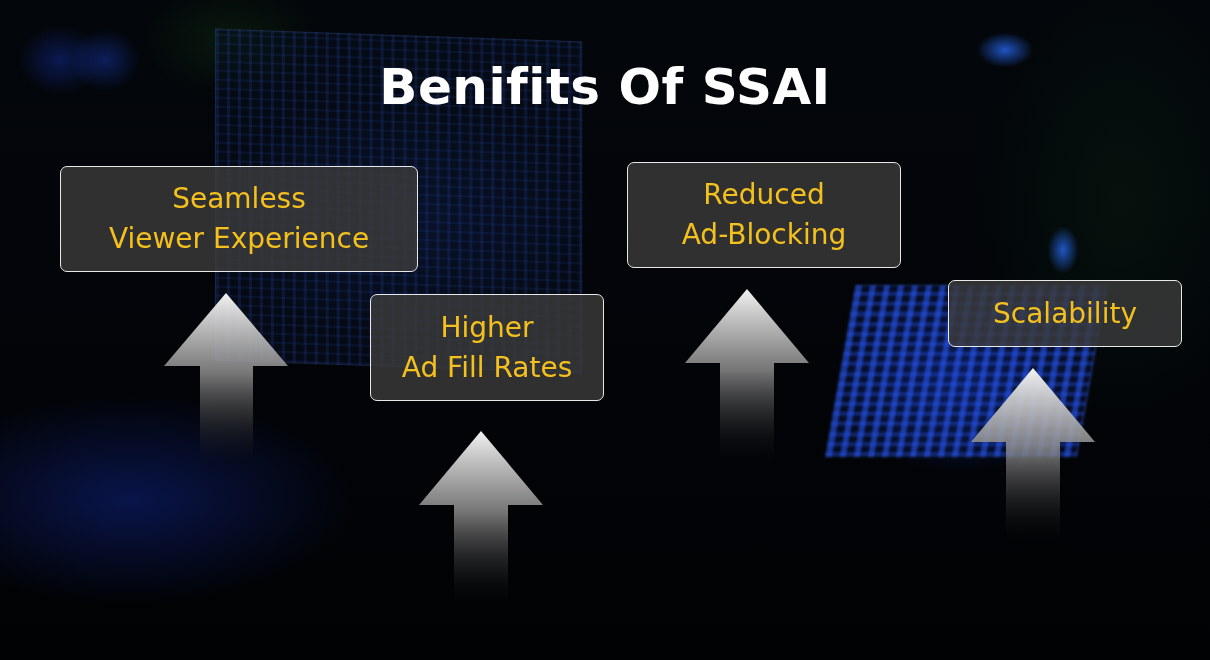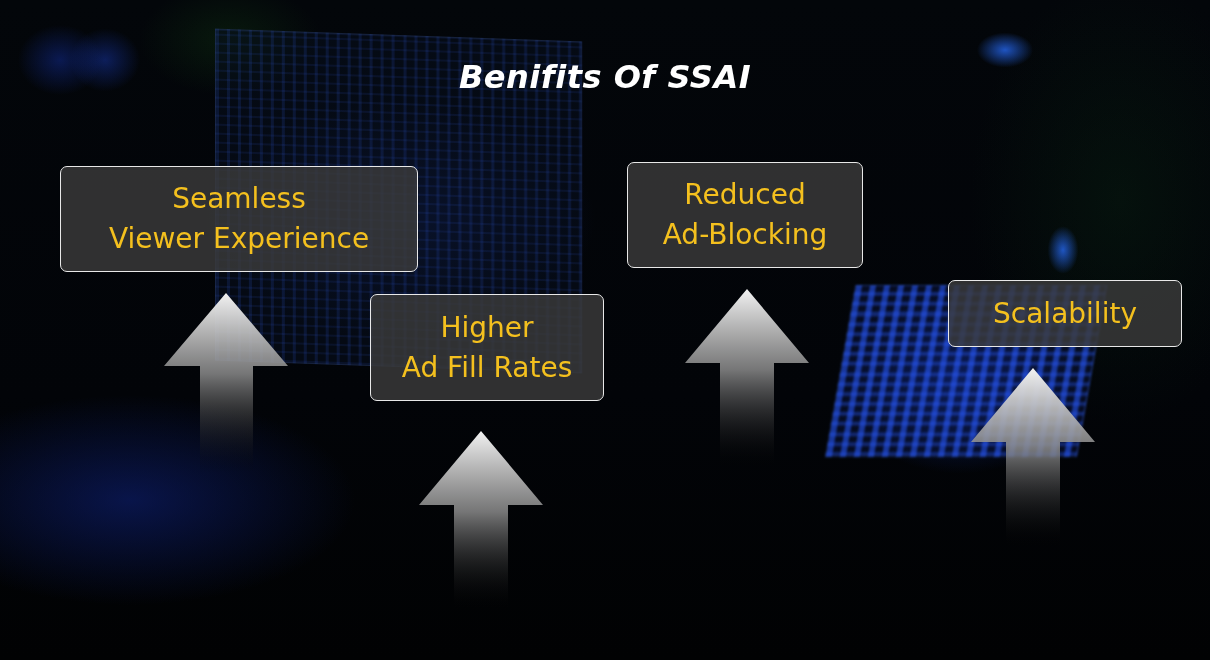--- a/index.html
+++ b/index.html
@@ -36,21 +36,21 @@
     background:
       repeating-linear-gradient(90deg, rgba(40,90,255,0.55) 0 6px, transparent 6px 14px),
       repeating-linear-gradient(0deg, rgba(40,90,255,0.35) 0 4px, transparent 4px 10px),
       rgba(10,20,60,0.5);
     filter: blur(1px);
   }
   .page-title {
     position: absolute; left: 0; right: 0; top: 58px;
     text-align: center; color: #ffffff;
     font-family: "DejaVu Sans", "Liberation Sans", sans-serif;
-    font-weight: bold; font-size: 32px; letter-spacing: 0.5px; font-style: italic;
+    font-weight: bold; font-size: 50px; letter-spacing: 0.5px;
   }
   .benefit-box {
     position: absolute; box-sizing: border-box;
     background: rgba(58,58,58,0.82);
     border: 1.5px solid #e8e8e8; border-radius: 7px;
     display: flex; align-items: center; justify-content: center;
     text-align: center;
   }
   .benefit-label {
     color: #f4c01e; font-size: 28px; line-height: 40px;
@@ -92,21 +92,21 @@
     <defs>
       <linearGradient id="g2" x1="0" y1="0" x2="0" y2="1">
         <stop offset="0" stop-color="#f2f2f2"></stop>
         <stop offset="0.45" stop-color="#8a8a8a" stop-opacity="0.85"></stop>
         <stop offset="1" stop-color="#000" stop-opacity="0"></stop>
       </linearGradient>
     </defs>
     <polygon points="62,0 124,74 89,74 89,180 35,180 35,74 0,74" fill="url(#g2)"></polygon>
   </svg>
 
-  <div class="benefit-box" style="left:627px; top:162px; width:236px; height:106px;">
+  <div class="benefit-box" style="left:627px; top:162px; width:274px; height:106px;">
     <span class="benefit-label">Reduced
 Ad-Blocking</span>
   </div>
   <svg class="arrow" style="left:685px; top:289px;" width="124" height="180" viewBox="0 0 124 180">
     <defs>
       <linearGradient id="g3" x1="0" y1="0" x2="0" y2="1">
         <stop offset="0" stop-color="#f2f2f2"></stop>
         <stop offset="0.45" stop-color="#8a8a8a" stop-opacity="0.85"></stop>
         <stop offset="1" stop-color="#000" stop-opacity="0"></stop>
       </linearGradient>

